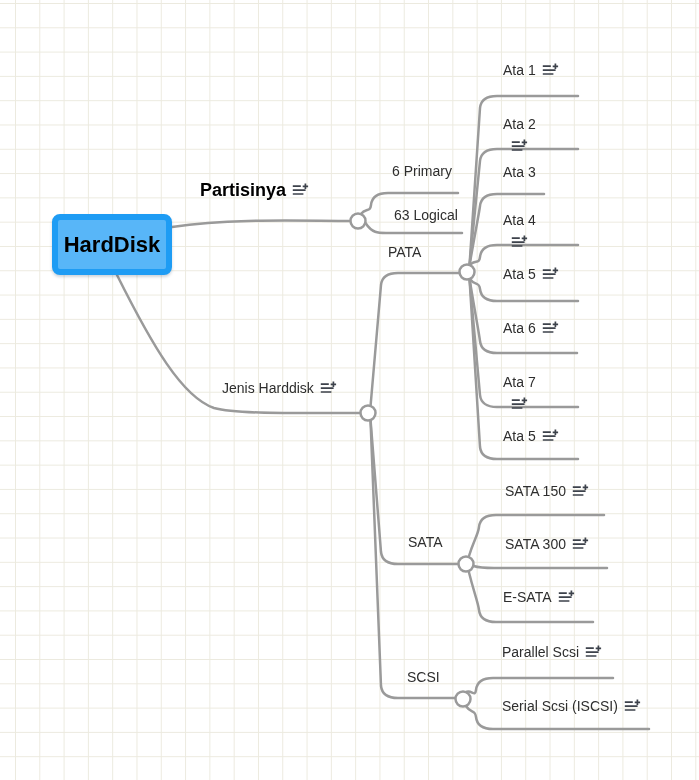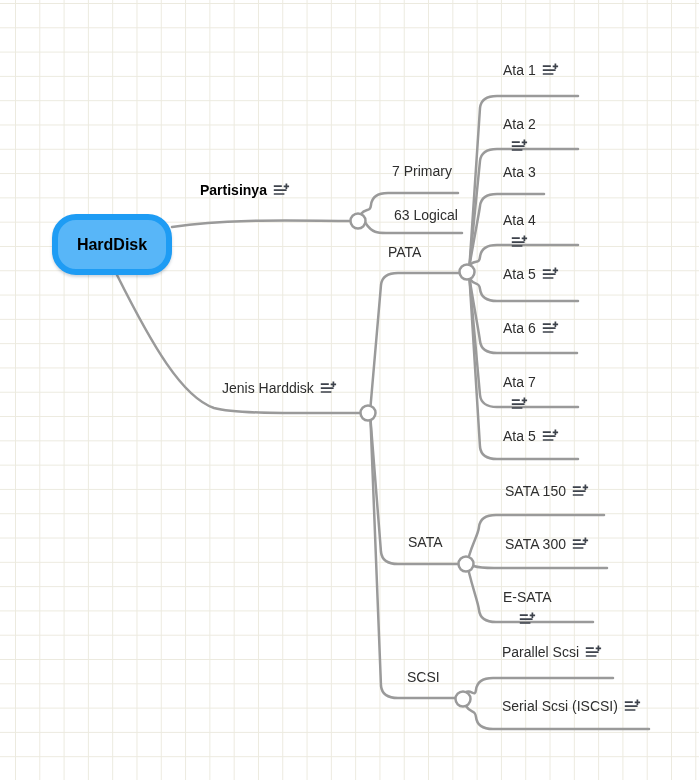--- a/index.html
+++ b/index.html
@@ -19,31 +19,31 @@
     position:absolute;
     display:flex;
     align-items:center;
     gap:6px;
     font-size:14px;
     line-height:18px;
     color:#2e2e2e;
     white-space:nowrap;
     cursor:pointer;
   }
-  .lbl.bold{font-size:14px;font-weight:bold;color:#000;}
+  .lbl.bold{font-size:18px;font-weight:bold;color:#000;}
   .note-icon{display:inline-block;flex:0 0 auto;}
   #rootnode{
     position:absolute;
     display:flex;
     align-items:center;
     justify-content:center;
     box-sizing:border-box;
-    border-radius:24px;
+    border-radius:8px;
     font-weight:bold;
-    font-size:16px;
+    font-size:22px;
     cursor:pointer;
     box-shadow:0 2px 3px rgba(30,60,90,.22);
   }
   #rootnode .inner{padding:0 4px;}
 </style>
 </head>
 <body>
 
 <div id="canvas" style="width: 699px; height: 780px; --grid: #eceadf;">
   <svg id="edgelayer" width="699" height="780" viewBox="0 0 699 780">
@@ -77,21 +77,21 @@
     <span class="inner">HardDisk</span>
   </div>
   <div id="nodelayer">
       <div class="lbl bold" style="left: 200px; top: 181px;">
         <span>Partisinya</span>
         <svg width="17" height="15" viewBox="0 0 17 15" class="note-icon">
           <path d="M0.8 3.2 H8.8 M13.4 0.6 V6.0 M10.7 3.3 H16.1 M0.8 7.1 H13.6 M0.8 11 H11.4" stroke="#3d424b" stroke-width="1.7" fill="none"></path>
         </svg>
       </div>
       <div class="lbl" style="left: 392px; top: 162px;">
-        <span>7 Primary</span>
+        <span>6 Primary</span>
       </div>
       <div class="lbl" style="left: 394px; top: 206px;">
         <span>63 Logical</span>
       </div>
       <div class="lbl" style="left: 222px; top: 379px;">
         <span>Jenis Harddisk</span>
         <svg width="17" height="15" viewBox="0 0 17 15" class="note-icon">
           <path d="M0.8 3.2 H8.8 M13.4 0.6 V6.0 M10.7 3.3 H16.1 M0.8 7.1 H13.6 M0.8 11 H11.4" stroke="#3d424b" stroke-width="1.7" fill="none"></path>
         </svg>
       </div>
@@ -151,21 +151,21 @@
         <svg width="17" height="15" viewBox="0 0 17 15" class="note-icon">
           <path d="M0.8 3.2 H8.8 M13.4 0.6 V6.0 M10.7 3.3 H16.1 M0.8 7.1 H13.6 M0.8 11 H11.4" stroke="#3d424b" stroke-width="1.7" fill="none"></path>
         </svg>
       </div>
       <div class="lbl" style="left: 505px; top: 535px;">
         <span>SATA 300</span>
         <svg width="17" height="15" viewBox="0 0 17 15" class="note-icon">
           <path d="M0.8 3.2 H8.8 M13.4 0.6 V6.0 M10.7 3.3 H16.1 M0.8 7.1 H13.6 M0.8 11 H11.4" stroke="#3d424b" stroke-width="1.7" fill="none"></path>
         </svg>
       </div>
-      <div class="lbl" style="left: 503px; top: 588px; flex-direction: column;">
+      <div class="lbl" style="left: 503px; top: 588px;">
         <span>E-SATA</span>
         <svg width="17" height="15" viewBox="0 0 17 15" class="note-icon">
           <path d="M0.8 3.2 H8.8 M13.4 0.6 V6.0 M10.7 3.3 H16.1 M0.8 7.1 H13.6 M0.8 11 H11.4" stroke="#3d424b" stroke-width="1.7" fill="none"></path>
         </svg>
       </div>
       <div class="lbl" style="left: 407px; top: 668px;">
         <span>SCSI</span>
       </div>
       <div class="lbl" style="left: 502px; top: 643px;">
         <span>Parallel Scsi</span>

